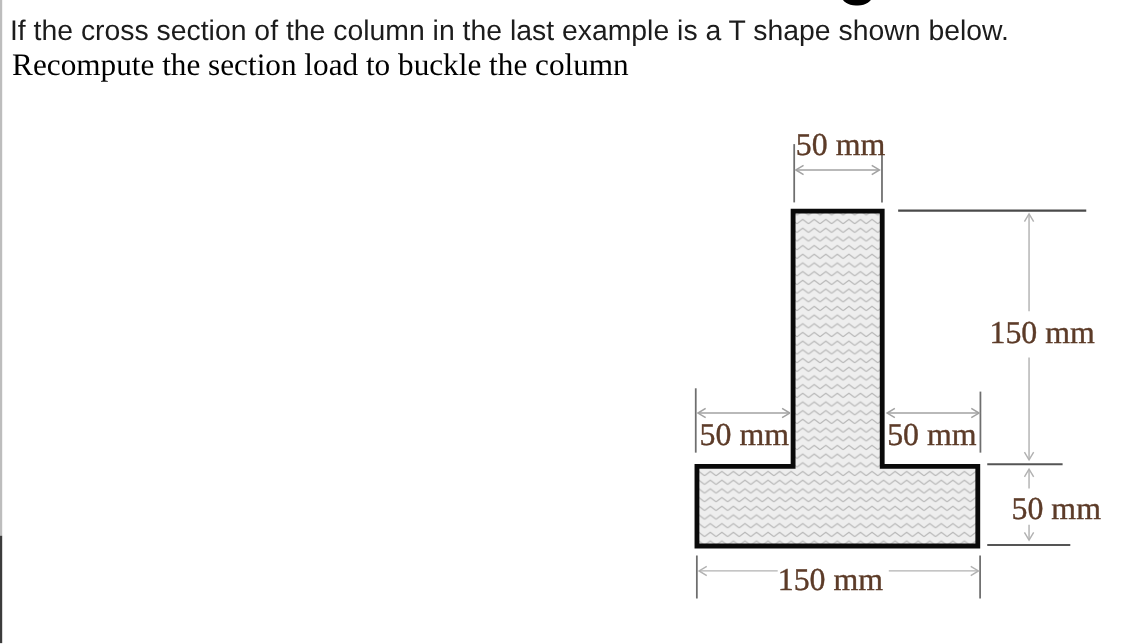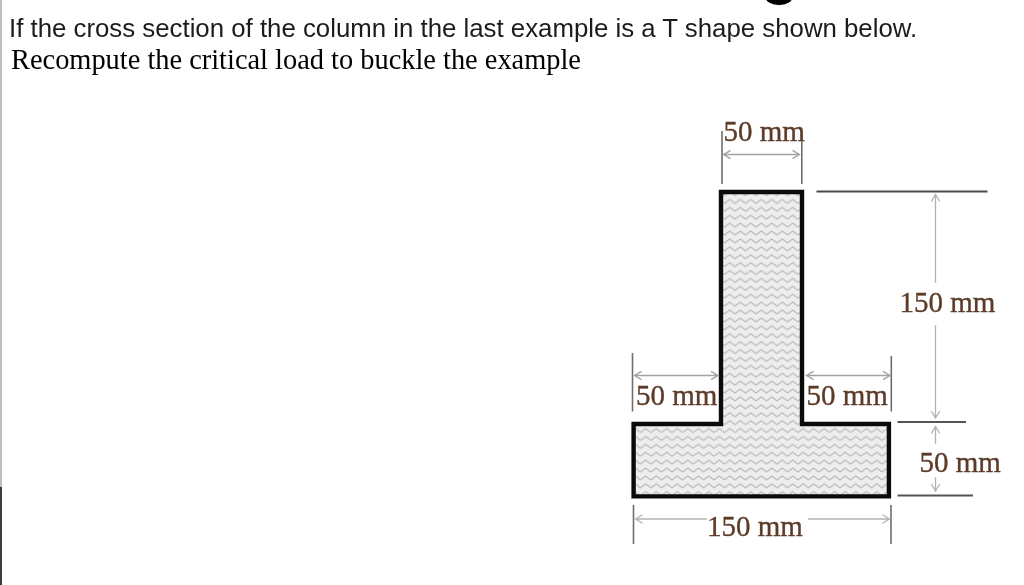--- a/index.html
+++ b/index.html
@@ -13,21 +13,21 @@
 <div id="page">
 
   <div style="position:absolute;left:0px;top:0px;width:1.6px;height:487px;background:#bdbdbd;"></div>
 
   <div style="position:absolute;left:0px;top:487px;width:2px;height:98px;background:#3c3c3c;"></div>
 
   <div style="position:absolute;left:765px;top:-9px;width:28px;height:14px;background:#000;border-radius:0 0 13px 13px / 0 0 9px 9px;"></div>
 
   <div class="t1">If the cross section of the column in the last example is a T shape shown below.</div>
 
-  <div class="t2">Recompute the critical load to buckle the example</div>
+  <div class="t2">Recompute the section load to buckle the column</div>
 
   <svg width="1024" height="585" viewBox="0 0 1024 585" style="position:absolute;left:0;top:0;" xmlns="http://www.w3.org/2000/svg">
     <defs>
       <pattern id="zig" width="10.5" height="7.9" patternUnits="userSpaceOnUse">
         <rect width="10.5" height="7.9" fill="#eeeeee"></rect>
         <polyline points="0,5.9 5.25,2.0 10.5,5.9" fill="none" stroke="#b8b8b8" stroke-width="1.05"></polyline>
       </pattern>
     </defs>
 
     <path d="M721,192 L802,192 L802,424 L888.9,424 L888.9,496.4 L633.6,496.4 L633.6,424 L721,424 Z" fill="url(#zig)" stroke="#0a0a0a" stroke-width="4.4" stroke-linejoin="miter"></path>

